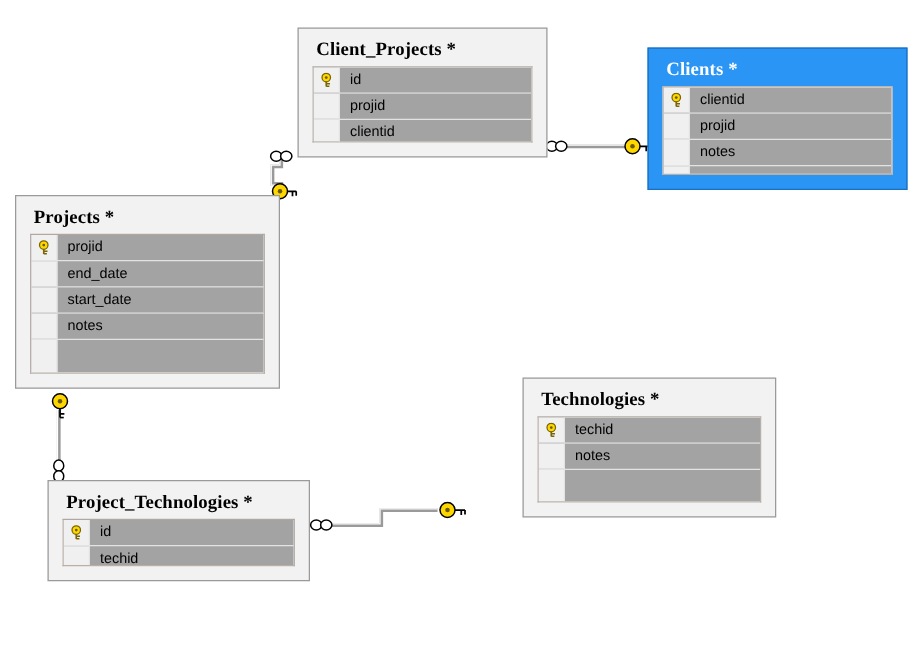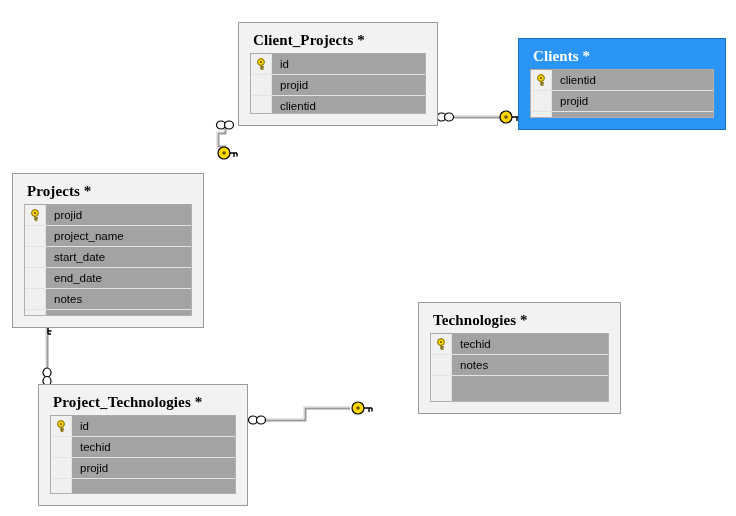--- a/index.html
+++ b/index.html
@@ -228,21 +228,21 @@
           <div class="colname">clientid</div>
         </div>
         <div class="row blank">
           <div class="gutter"></div>
           <div class="colname"></div>
         </div>
       </div>
     </div>
   </div>
 
-  <div class="entity selected" id="ent-1" style="left: 518px; top: 38px; width: 208px; height: 92px;">
+  <div class="entity selected" id="ent-1" style="left: 518px; top: 38px; width: 208px; height: 114px;">
     <div class="frame">
       <div class="ent-title">Clients *</div>
       <div class="grid">
         <div class="row">
           <div class="gutter">
             <svg class="keyglyph" width="11" height="12">
               <circle cx="5" cy="4" r="3.4" fill="#ffd700" stroke="#7a6500" stroke-width="1"></circle>
               <circle cx="5" cy="4" r="1.1" fill="#6b5a00"></circle>
               <path d="M 5 7.2 L 5 11.2 M 5 9 L 8 9 M 5 11 L 7.5 11" stroke="#7a6500" stroke-width="1.3" fill="none"></path>
             </svg>
@@ -258,48 +258,44 @@
           <div class="colname">notes</div>
         </div>
         <div class="row blank">
           <div class="gutter"></div>
           <div class="colname"></div>
         </div>
       </div>
     </div>
   </div>
 
-  <div class="entity" id="ent-2" style="left: 12px; top: 173px; width: 192px; height: 155px;">
+  <div class="entity" id="ent-2" style="left: 12px; top: 156px; width: 212px; height: 155px;">
     <div class="frame">
       <div class="ent-title">Projects *</div>
       <div class="grid">
         <div class="row">
           <div class="gutter">
             <svg class="keyglyph" width="11" height="12">
               <circle cx="5" cy="4" r="3.4" fill="#ffd700" stroke="#7a6500" stroke-width="1"></circle>
               <circle cx="5" cy="4" r="1.1" fill="#6b5a00"></circle>
               <path d="M 5 7.2 L 5 11.2 M 5 9 L 8 9 M 5 11 L 7.5 11" stroke="#7a6500" stroke-width="1.3" fill="none"></path>
             </svg>
           </div>
           <div class="colname">projid</div>
         </div>
         <div class="row">
           <div class="gutter"></div>
-          <div class="colname">project_name</div>
+          <div class="colname">end_date</div>
         </div>
         <div class="row">
           <div class="gutter"></div>
           <div class="colname">start_date</div>
         </div>
         <div class="row">
           <div class="gutter"></div>
-          <div class="colname">end_date</div>
-        </div>
-        <div class="row">
-          <div class="gutter"></div>
           <div class="colname">notes</div>
         </div>
         <div class="row blank">
           <div class="gutter"></div>
           <div class="colname"></div>
         </div>
       </div>
     </div>
   </div>
 
@@ -322,21 +318,21 @@
           <div class="colname">notes</div>
         </div>
         <div class="row blank">
           <div class="gutter"></div>
           <div class="colname"></div>
         </div>
       </div>
     </div>
   </div>
 
-  <div class="entity" id="ent-4" style="left: 38px; top: 384px; width: 210px; height: 122px;">
+  <div class="entity" id="ent-4" style="left: 38px; top: 384px; width: 210px; height: 81px;">
     <div class="frame">
       <div class="ent-title">Project_Technologies *</div>
       <div class="grid">
         <div class="row">
           <div class="gutter">
             <svg class="keyglyph" width="11" height="12">
               <circle cx="5" cy="4" r="3.4" fill="#ffd700" stroke="#7a6500" stroke-width="1"></circle>
               <circle cx="5" cy="4" r="1.1" fill="#6b5a00"></circle>
               <path d="M 5 7.2 L 5 11.2 M 5 9 L 8 9 M 5 11 L 7.5 11" stroke="#7a6500" stroke-width="1.3" fill="none"></path>
             </svg>

